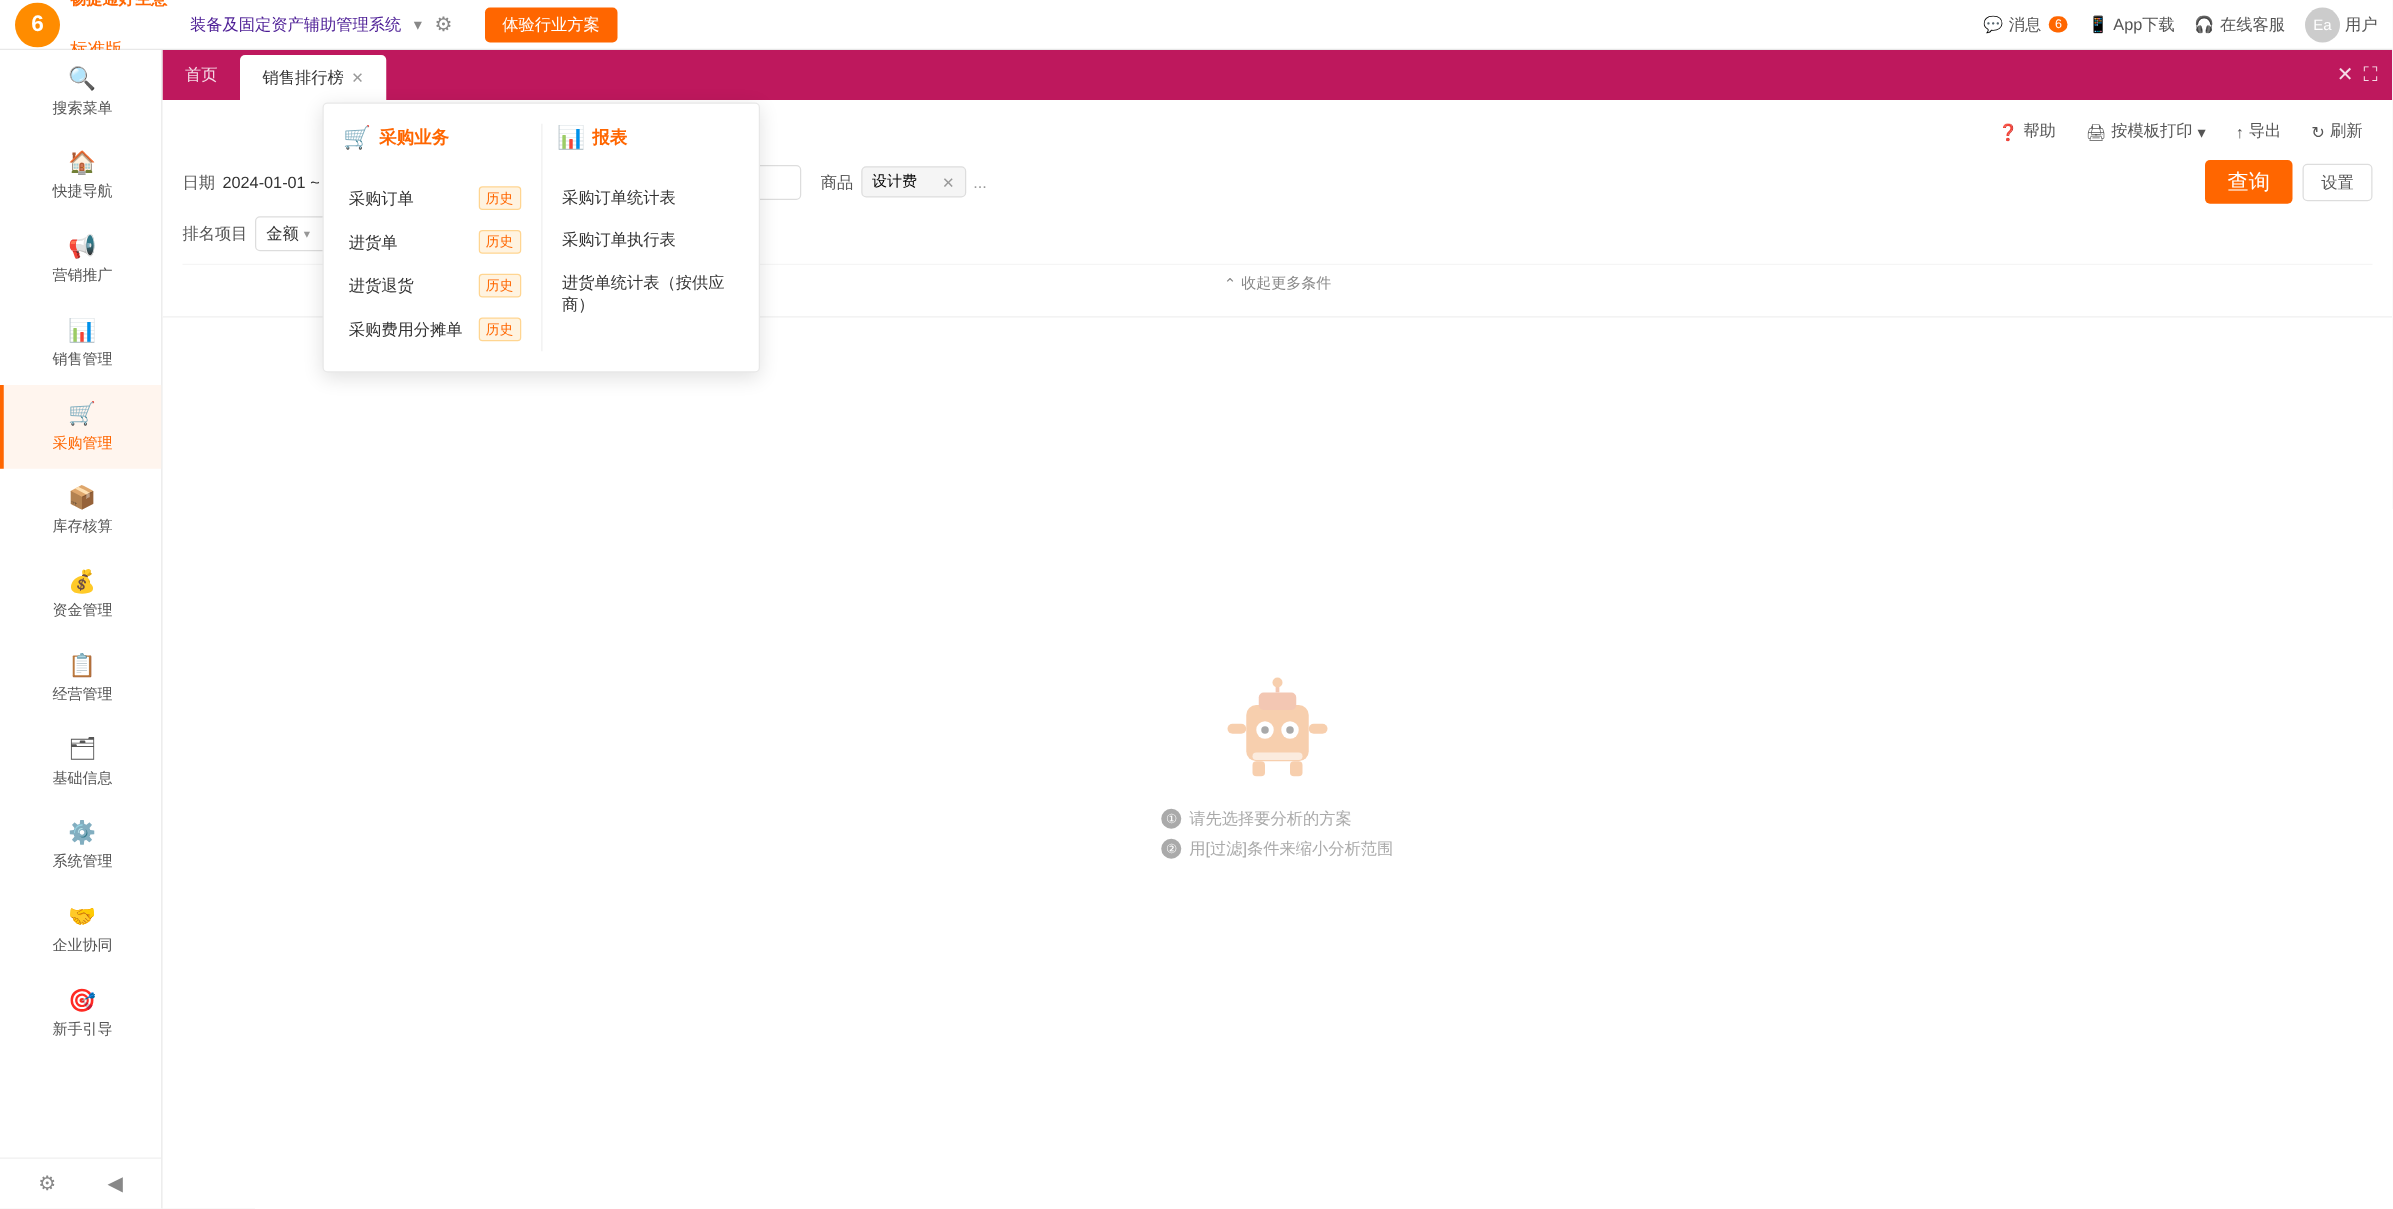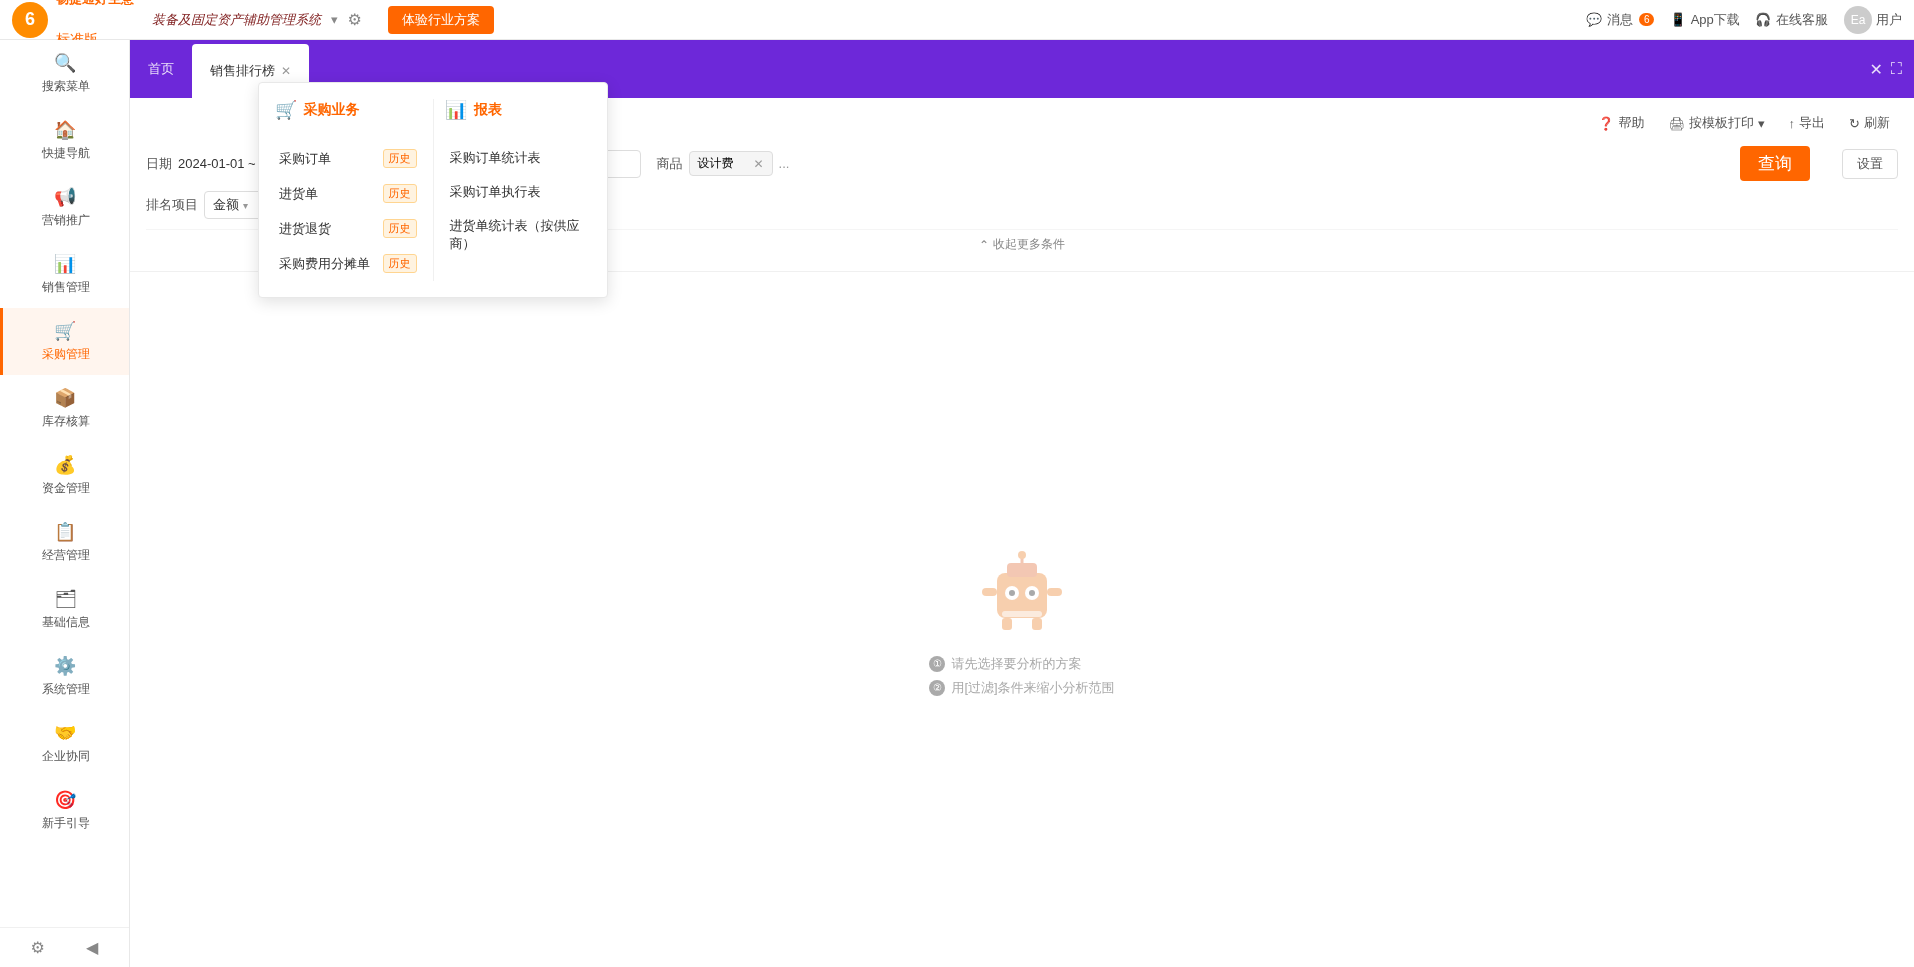--- a/index.html
+++ b/index.html
@@ -22,21 +22,21 @@
     .sidebar-item.active { color: #f60; background: #fff5ee; border-left: 3px solid #f60; }
     .sidebar-item .icon { font-size: 18px; }
     .sidebar-item .label { font-size: 12px; }
     .sidebar-bottom { margin-top: auto; display: flex; align-items: center; justify-content: space-around; padding: 10px; border-top: 1px solid #f0f0f0; }
     .sidebar-bottom-btn { color: #888; font-size: 16px; cursor: pointer; }
 
     
     .content-area { flex: 1; display: flex; flex-direction: column; overflow: hidden; position: relative; }
 
     
-    .tab-bar { height: 58px; background: #6d28d9; display: flex; align-items: stretch; flex-shrink: 0; }
+    .tab-bar { height: 40px; background: #be185d; display: flex; align-items: stretch; flex-shrink: 0; }
     .tab { display: flex; align-items: center; padding: 0 18px; cursor: pointer; color: rgba(255,255,255,0.85); font-size: 13px; gap: 6px; }
     .tab.active { background: #fff; color: #333; border-radius: 4px 4px 0 0; margin-top: 4px; }
     .tab .close-icon { color: #999; font-size: 12px; }
     .tab-actions { margin-left: auto; display: flex; align-items: center; padding: 0 12px; gap: 8px; }
     .tab-actions button { background: none; border: none; color: rgba(255,255,255,0.85); font-size: 16px; cursor: pointer; }
 
     
     .page-content { flex: 1; background: #fff; overflow: auto; display: flex; flex-direction: column; }
 
     
@@ -45,21 +45,21 @@
     .filter-item { display: flex; align-items: center; gap: 6px; }
     .filter-label { color: #555; font-size: 13px; white-space: nowrap; }
     .filter-select { border: 1px solid #ddd; border-radius: 4px; padding: 4px 8px; font-size: 13px; color: #333; min-width: 120px; background: #fff; cursor: pointer; display: flex; align-items: center; gap: 4px; }
     .filter-select .chevron { color: #999; font-size: 10px; }
     .filter-tag { background: #f5f5f5; border: 1px solid #ddd; border-radius: 4px; padding: 3px 8px; font-size: 12px; display: flex; align-items: center; gap: 20px; }
     .filter-tag .close { color: #999; cursor: pointer; }
     .filter-dots { color: #999; cursor: pointer; }
     .toolbar-right { margin-left: auto; display: flex; align-items: center; gap: 8px; }
     .toolbar-btn { display: flex; align-items: center; gap: 4px; color: #555; font-size: 13px; cursor: pointer; padding: 4px 8px; border-radius: 4px; }
     .btn-primary { background: #f60; color: #fff; border: none; border-radius: 4px; padding: 6px 18px; font-size: 17px; cursor: pointer; }
-    .btn-secondary { background: #fff; color: #555; border: 1px solid #ddd; border-radius: 4px; padding: 5px 14px; font-size: 13px; cursor: pointer; margin-left: 24px; }
+    .btn-secondary { background: #fff; color: #555; border: 1px solid #ddd; border-radius: 4px; padding: 5px 14px; font-size: 13px; cursor: pointer; }
     .filter-date { color: #333; font-size: 13px; }
     .collapse-bar { display: flex; justify-content: center; align-items: center; padding: 6px; cursor: pointer; color: #888; font-size: 12px; gap: 4px; border-top: 1px solid #f5f5f5; }
 
     
     .empty-state { flex: 1; display: flex; flex-direction: column; align-items: center; justify-content: center; gap: 12px; }
     .empty-text { color: #aaa; font-size: 13px; display: flex; flex-direction: column; align-items: flex-start; gap: 6px; }
     .empty-text-item { display: flex; align-items: center; gap: 6px; }
     .empty-dot { width: 16px; height: 16px; border-radius: 50%; background: #aaa; color: #fff; font-size: 10px; display: flex; align-items: center; justify-content: center; }
     .dropdown-menu { position: absolute; top: 42px; left: 128px; background: #fff; border: 1px solid #e8e8e8; border-radius: 4px; box-shadow: 0 4px 16px rgba(0,0,0,0.12); z-index: 200; width: 350px; padding: 16px; }
     .dropdown-cols { display: flex; gap: 0; }
@@ -78,21 +78,21 @@
 
     <svg width="36" height="36" viewBox="0 0 36 36">
       <circle cx="18" cy="18" r="18" fill="#ff8c00"></circle>
       <text x="18" y="23" text-anchor="middle" fill="white" font-size="18" font-weight="bold">6</text>
     </svg>
     <div style="display:flex;flex-direction:column;justify-content:flex-end;">
       <span style="color:#f60;font-size:13px;font-weight:bold;">畅捷通好生意</span>
       <span style="color:#f60;font-size:14px;margin-top:23px;">标准版</span>
     </div>
   </div>
-  <span style="color:#7f1d1d;font-size:13px;font-style:italic;">装备及固定资产辅助管理系统</span>
+  <span style="color:#4c1d95;font-size:13px;">装备及固定资产辅助管理系统</span>
   <span style="color:#888;cursor:pointer;">▾</span>
   <span style="color:#888;font-size:16px;cursor:pointer;">⚙</span>
   <button class="topbar-btn">体验行业方案</button>
   <div class="topbar-right">
     <div class="topbar-right-item">
       <span>💬</span>
       <span>消息</span>
       <span class="badge">6</span>
     </div>
     <div class="topbar-right-item">

